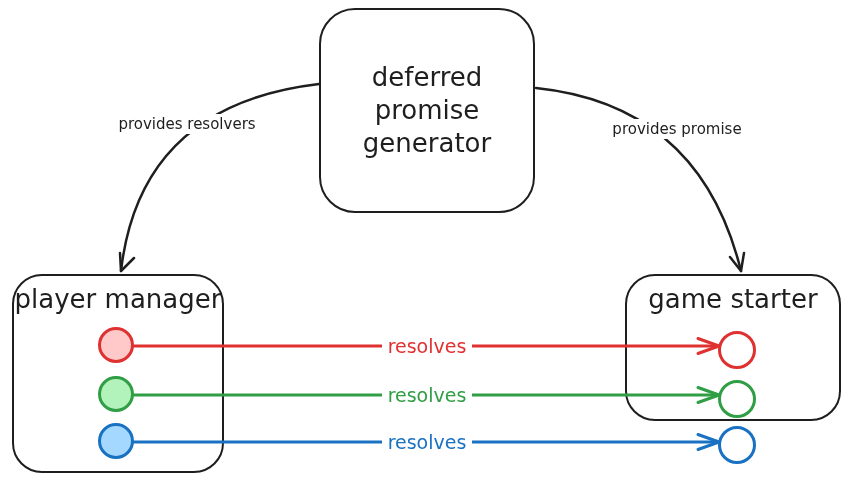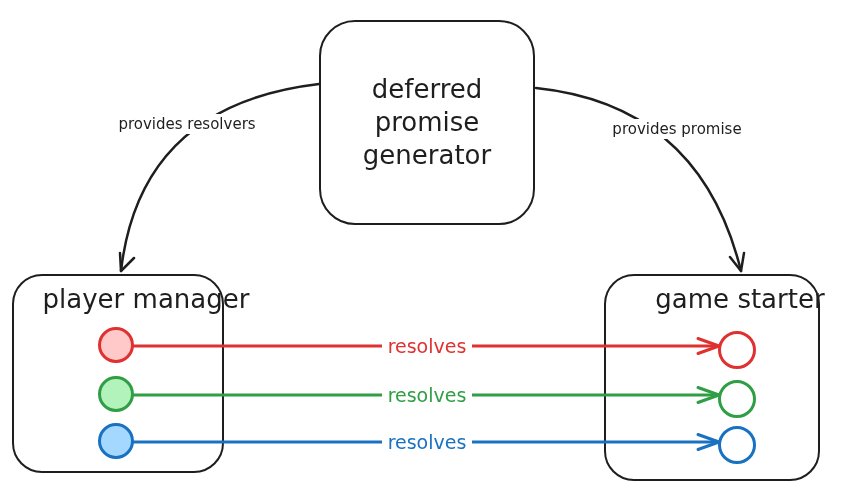--- a/index.html
+++ b/index.html
@@ -16,45 +16,44 @@
     position: absolute;
     background: #ffffff;
     border: 2.5px solid #1e1e1e;
     box-sizing: border-box;
     z-index: 1;
   }
   .node-generator {
     left: 319px; top: 8px;
     width: 216px; height: 205px;
     border-radius: 36px;
-    display: flex; align-items: center; justify-content: center; margin-top: 12px;
+    display: flex; align-items: center; justify-content: center;
   }
   .generator-label {
     width: 165px;
     text-align: center;
     font-size: 26px;
     line-height: 1.28;
   }
   .node-player-manager {
     left: 12px; top: 274px;
     width: 212px; height: 199px;
     border-radius: 30px;
   }
   .node-game-starter {
-    left: 604px; top: 274px;
-    width: 216px; height: 207px;
+    left: 625px; top: 274px;
+    width: 216px; height: 147px;
     border-radius: 30px;
   }
   .node-title {
     width: 100%;
     text-align: center;
     margin-top: 8px;
     font-size: 26px;
     white-space: nowrap;
-    margin-left: 28px;
   }
   .overlay {
     position: absolute;
     left: 0; top: 0;
     width: 849px; height: 486px;
     z-index: 2;
     pointer-events: none;
   }
   .ink {
     stroke: #1e1e1e;

